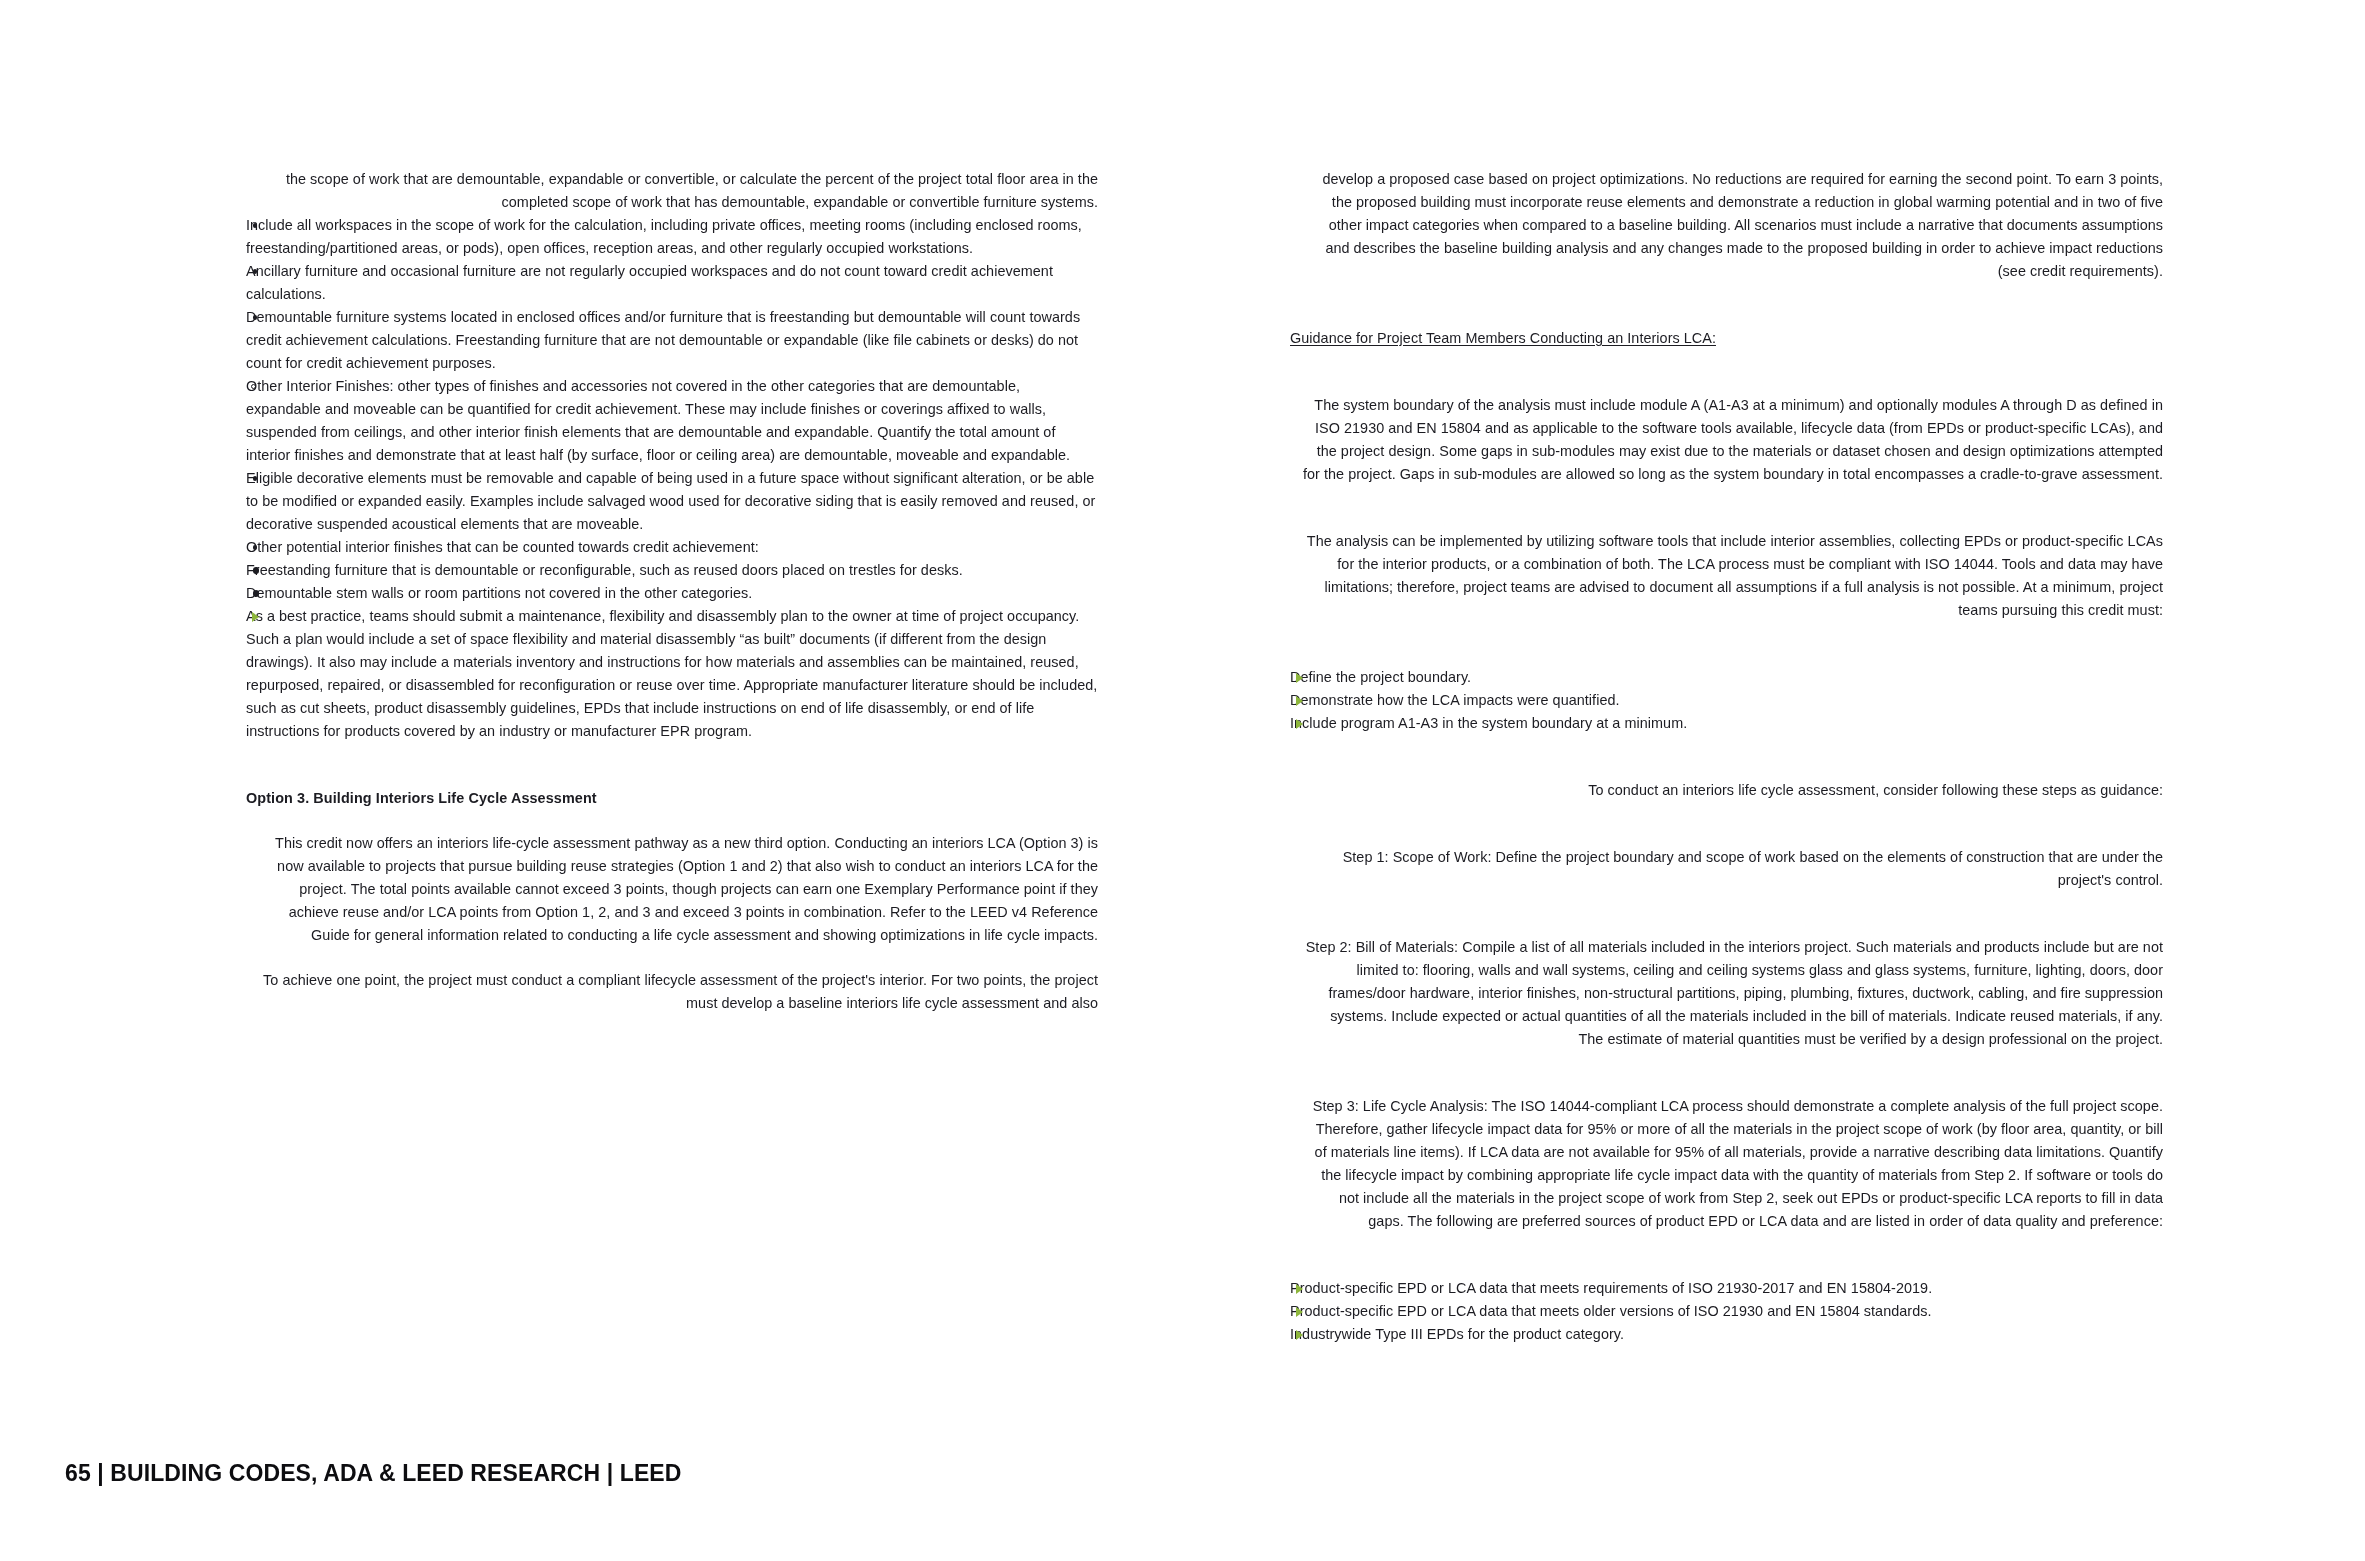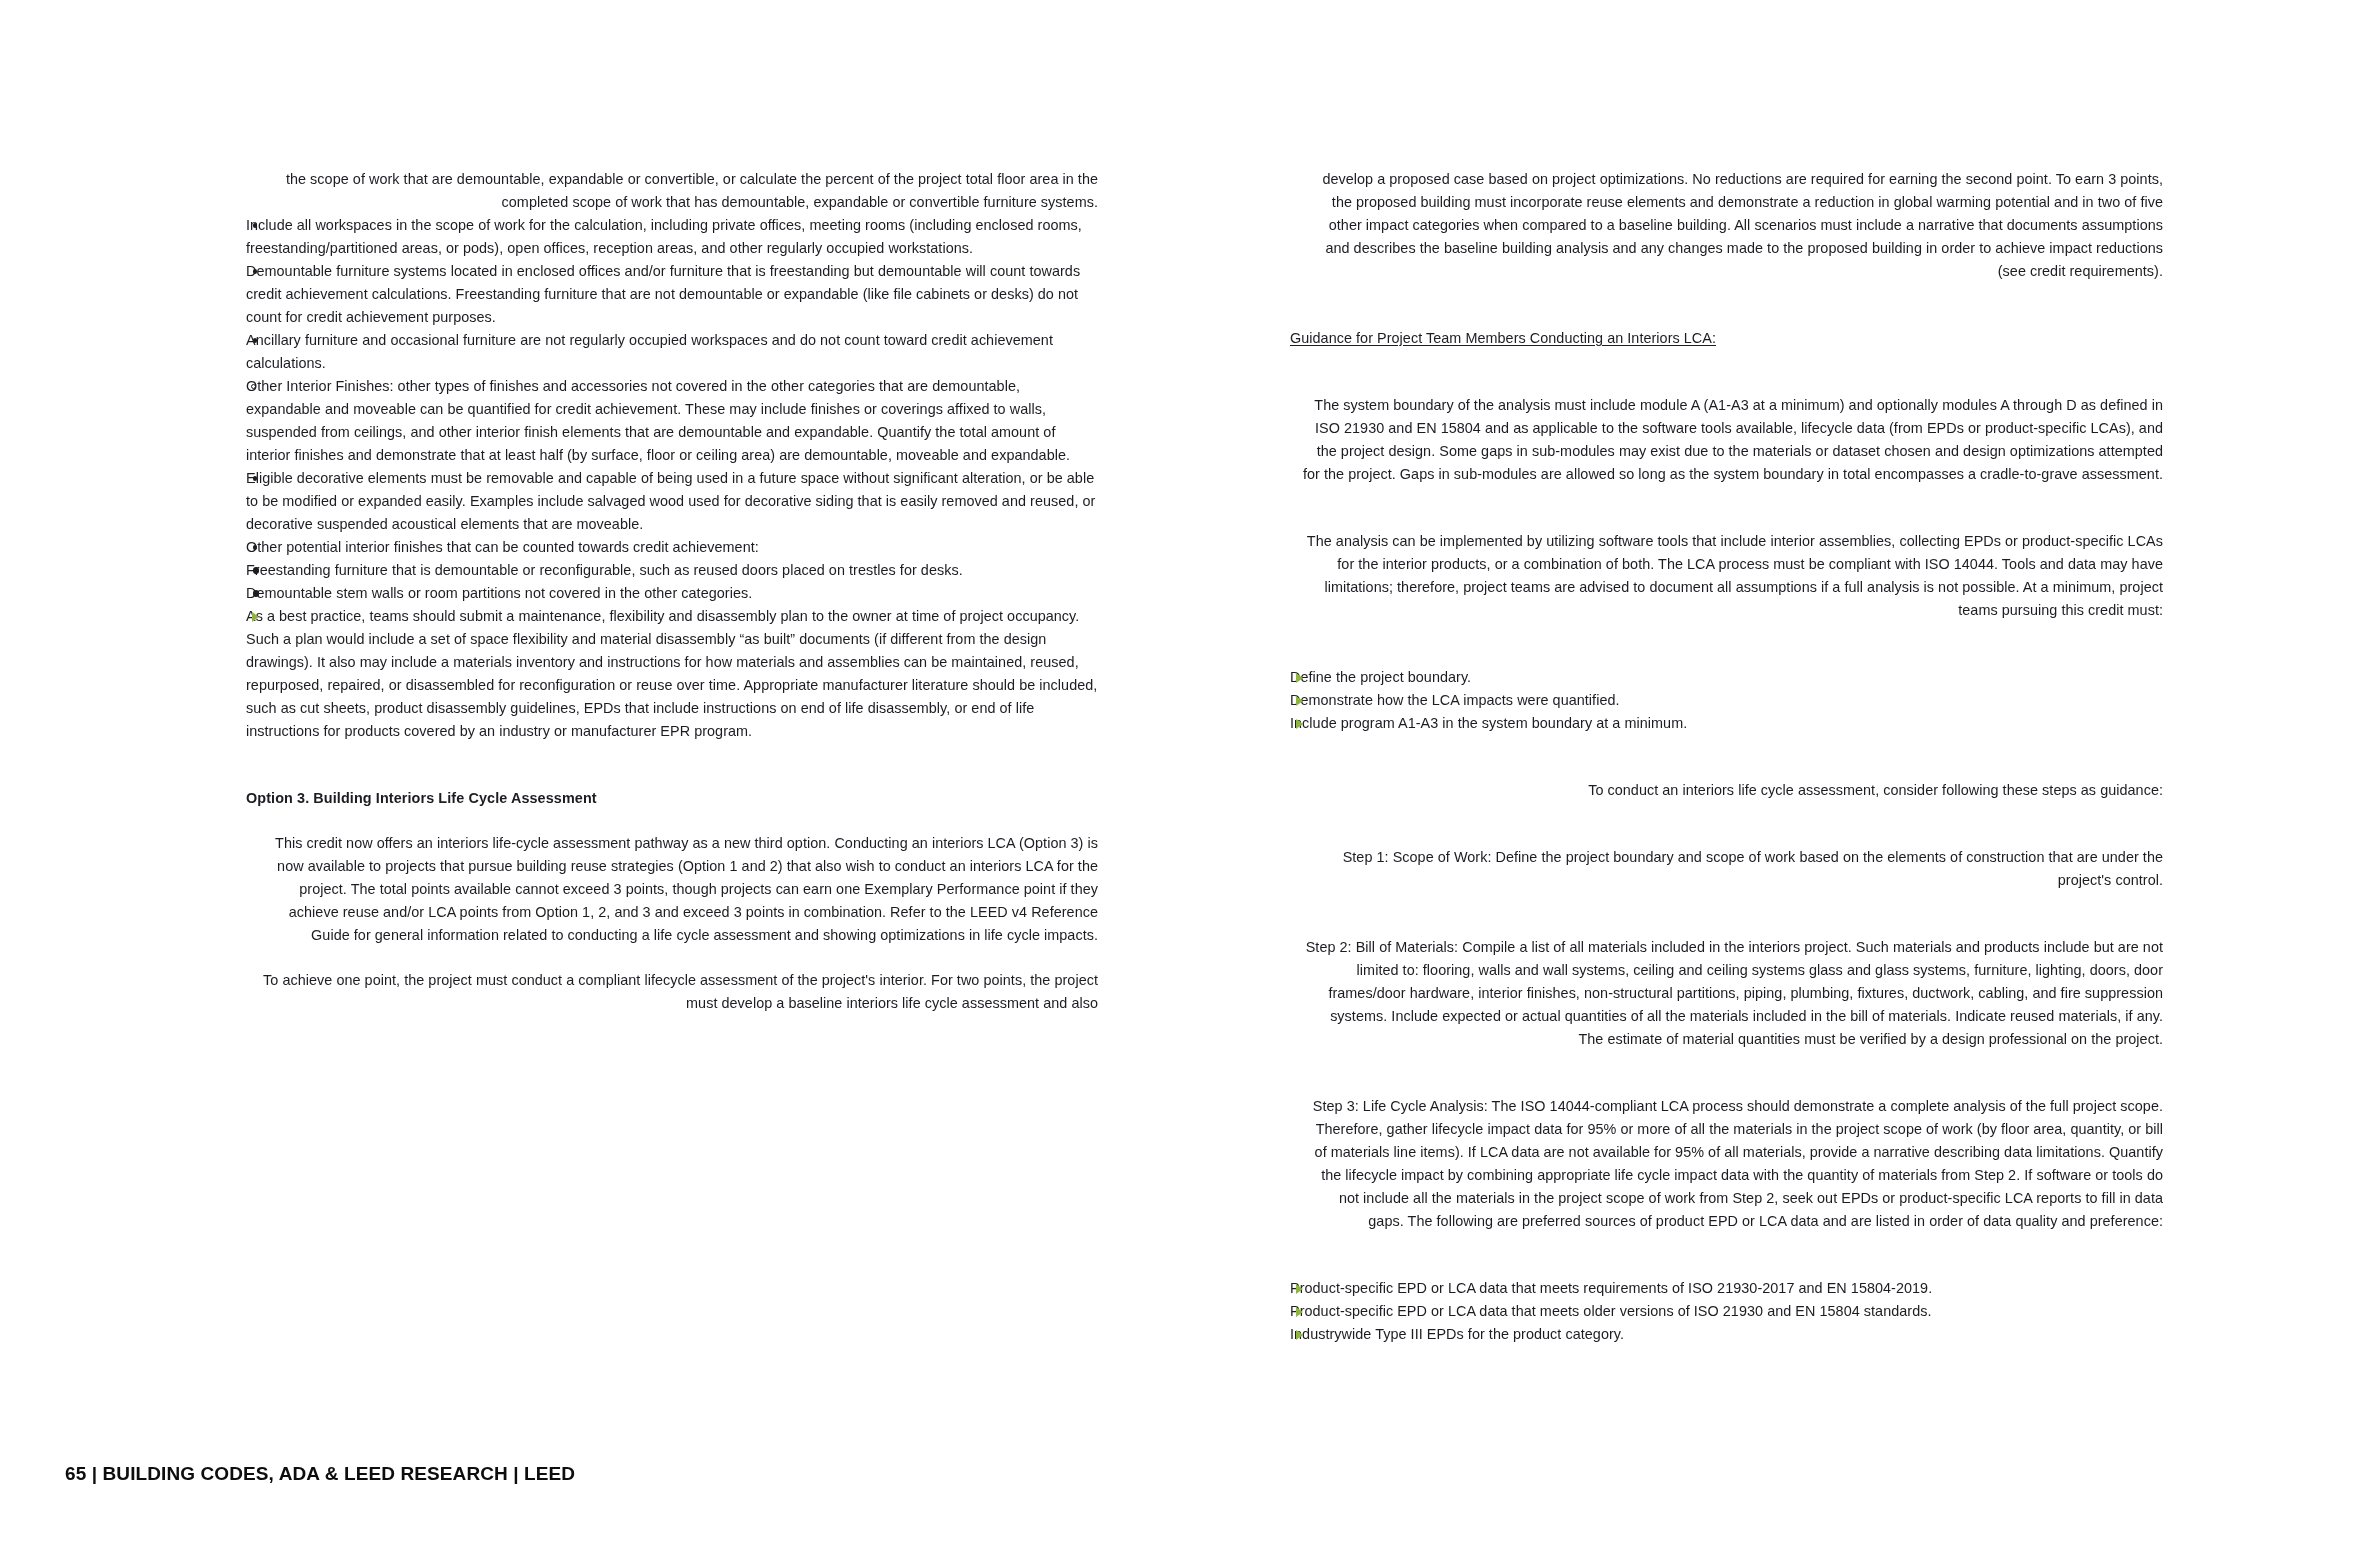--- a/index.html
+++ b/index.html
@@ -149,21 +149,21 @@
   
   .indent-1 { margin-left: 55px; }
   .indent-2 { margin-left: 56px; }
   .indent-3 { margin-left: 57px; }
 
   
   .footer {
     position: absolute;
     left: 65px;
     bottom: 76px;
-    font-size: 19px;
+    font-size: 23px;
     line-height: 23px;
     font-weight: bold;
     letter-spacing: 0.1px;
     color: #0d0d10;
     white-space: nowrap;
   }
 </style>
 </head>
 <body>
 
@@ -175,25 +175,25 @@
 
       <p class="para tight">the scope of work that are demountable, expandable or convertible, or calculate the percent of the project total floor area in the completed scope of work that has demountable, expandable or convertible furniture systems.</p>
 
       <ul class="lvl indent-1">
         <li class="dot">
           <span class="marker"></span>
           <span>Include all workspaces in the scope of work for the calculation, including private offices, meeting rooms (including enclosed rooms, freestanding/partitioned areas, or pods), open offices, reception areas, and other regularly occupied workstations.</span>
         </li>
         <li class="dot">
           <span class="marker"></span>
+          <span>Ancillary furniture and occasional furniture are not regularly occupied workspaces and do not count toward credit achievement calculations.</span>
+        </li>
+        <li class="dot">
+          <span class="marker"></span>
           <span>Demountable furniture systems located in enclosed offices and/or furniture that is freestanding but demountable will count towards credit achievement calculations. Freestanding furniture that are not demountable or expandable (like file cabinets or desks) do not count for credit achievement purposes.</span>
-        </li>
-        <li class="dot">
-          <span class="marker"></span>
-          <span>Ancillary furniture and occasional furniture are not regularly occupied workspaces and do not count toward credit achievement calculations.</span>
         </li>
       </ul>
 
       <ul class="lvl">
         <li class="circle">
           <span class="marker"></span>
           <span>Other Interior Finishes: other types of finishes and accessories not covered in the other categories that are demountable, expandable and moveable can be quantified for credit achievement. These may include finishes or coverings affixed to walls, suspended from ceilings, and other interior finish elements that are demountable and expandable. Quantify the total amount of interior finishes and demonstrate that at least half (by surface, floor or ceiling area) are demountable, moveable and expandable.</span>
 
           <ul class="lvl indent-2">
             <li class="dot">

